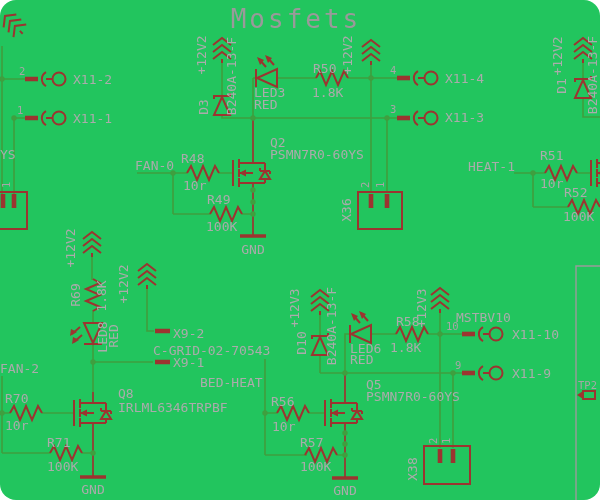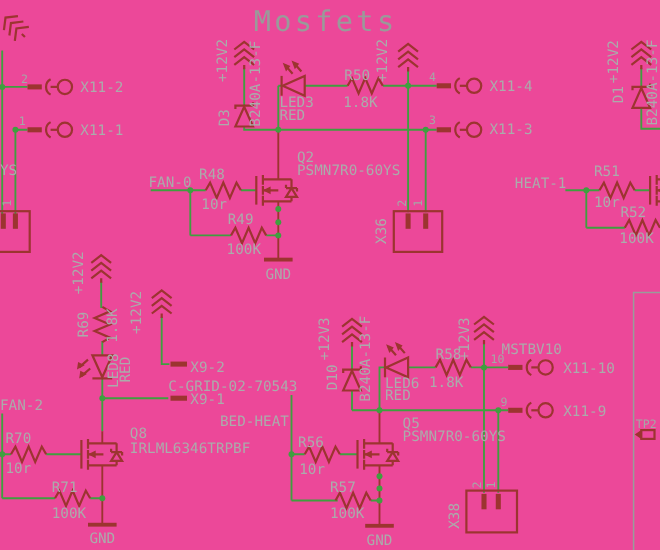--- a/index.html
+++ b/index.html
@@ -1,16 +1,16 @@
 <!DOCTYPE html>
 <html><head>
 <meta charset="utf-8">
 <style>
   html,body{margin:0;padding:0;background:#ffffff;}
-  .stage{width:600px;height:500px;position:relative;background:#ec4899;overflow:hidden;}
+  .stage{width:600px;height:500px;position:relative;background:#22c55e;overflow:hidden;border-radius:16px;}
   svg{display:block;}
   text{font-family:"DejaVu Sans Mono", monospace;}
   .t{font-size:13px;fill:#ababab;}
   .ts{font-size:10.5px;fill:#a6a6a6;}
   .tt{font-size:26px;fill:#9a9a9a;letter-spacing:3px;}
   .w{stroke:#3f9f3f;stroke-width:1.7;fill:none;}
   .wr{stroke:#9c3430;stroke-width:1.7;fill:none;}
   .p{stroke:#9c3430;stroke-width:2;fill:none;}
   .pf{fill:#9c3430;stroke:none;}
   .nub{stroke:#9c3430;stroke-width:4.6;fill:none;}

